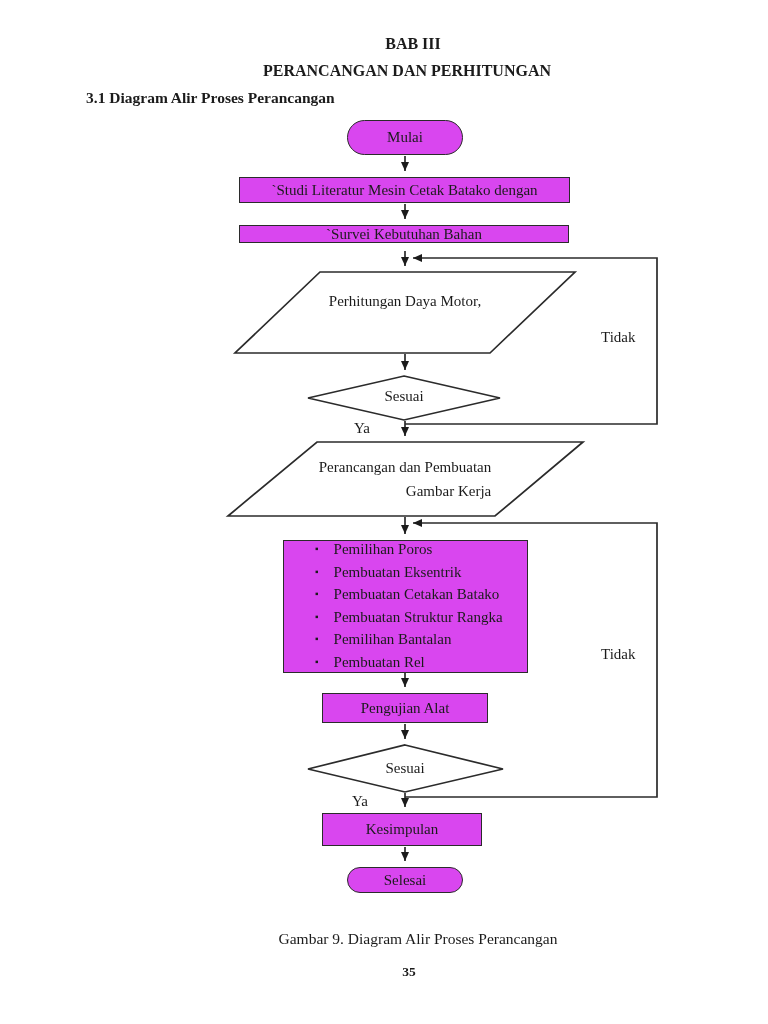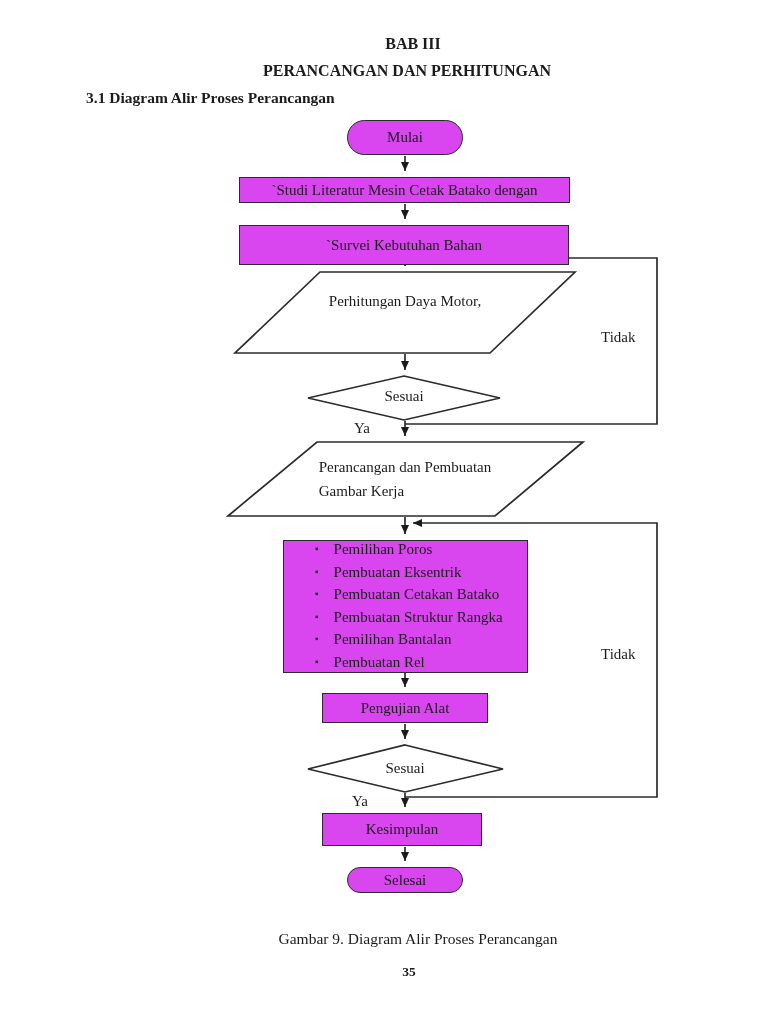--- a/index.html
+++ b/index.html
@@ -6,21 +6,21 @@
   .page{
     position:relative;width:768px;height:1024px;background:#ffffff;
     font-family:"Liberation Serif","DejaVu Serif",serif;color:#1b1b1b;
     overflow:hidden;margin:0 auto;padding-left:40px;
   }
   .abs{position:absolute;}
   .ctr{transform:translateX(-50%);white-space:nowrap;}
   .bold{font-weight:bold;}
   .h16{font-size:16px;}
   .h15{font-size:15.5px;}
-  .flowtxt{font-size:15px;line-height:24px;text-align:left;}
+  .flowtxt{font-size:15px;line-height:24px;text-align:right;}
   .lbl{font-size:15px;white-space:nowrap;}
   .box{
     position:absolute;box-sizing:border-box;border:1.7px solid #2b2b2b;background:#d946ef;
     display:flex;align-items:center;justify-content:center;
     font-size:15px;text-align:center;
   }
   .pill{border-radius:18px;}
   .flow-svg{position:absolute;left:0;top:0;pointer-events:none;}
   .bullets{flex-direction:column;align-items:stretch;justify-content:center;padding:4px 8px 4px 31px;}
   .bullet-row{display:flex;align-items:baseline;line-height:21.5px;text-align:left;}
@@ -68,21 +68,21 @@
   <div class="abs bold h15" style="left:86px;top:89px;">3.1 Diagram Alir Proses Perancangan</div>
 
   <div class="box pill" style="left:347px;top:120px;width:116px;height:35px;">
     <span>Mulai</span>
   </div>
 
   <div class="box" style="left:239px;top:177px;width:331px;height:26px;">
     <span>`Studi Literatur Mesin Cetak Batako dengan</span>
   </div>
 
-  <div class="box" style="left:239px;top:225px;width:330px;height:40px;">
+  <div class="box" style="left:239px;top:225px;width:330px;height:18px;">
     <span>`Survei Kebutuhan Bahan</span>
   </div>
 
   <div class="abs ctr flowtxt" style="left:405px;top:289px;">
     <div>Perhitungan Daya Motor,</div>
   </div>
 
   <div class="abs ctr lbl" style="left:404px;top:388px;">Sesuai</div>
   <div class="abs lbl" style="left:354px;top:420px;">Ya</div>
   <div class="abs lbl" style="left:601px;top:329px;">Tidak</div>

